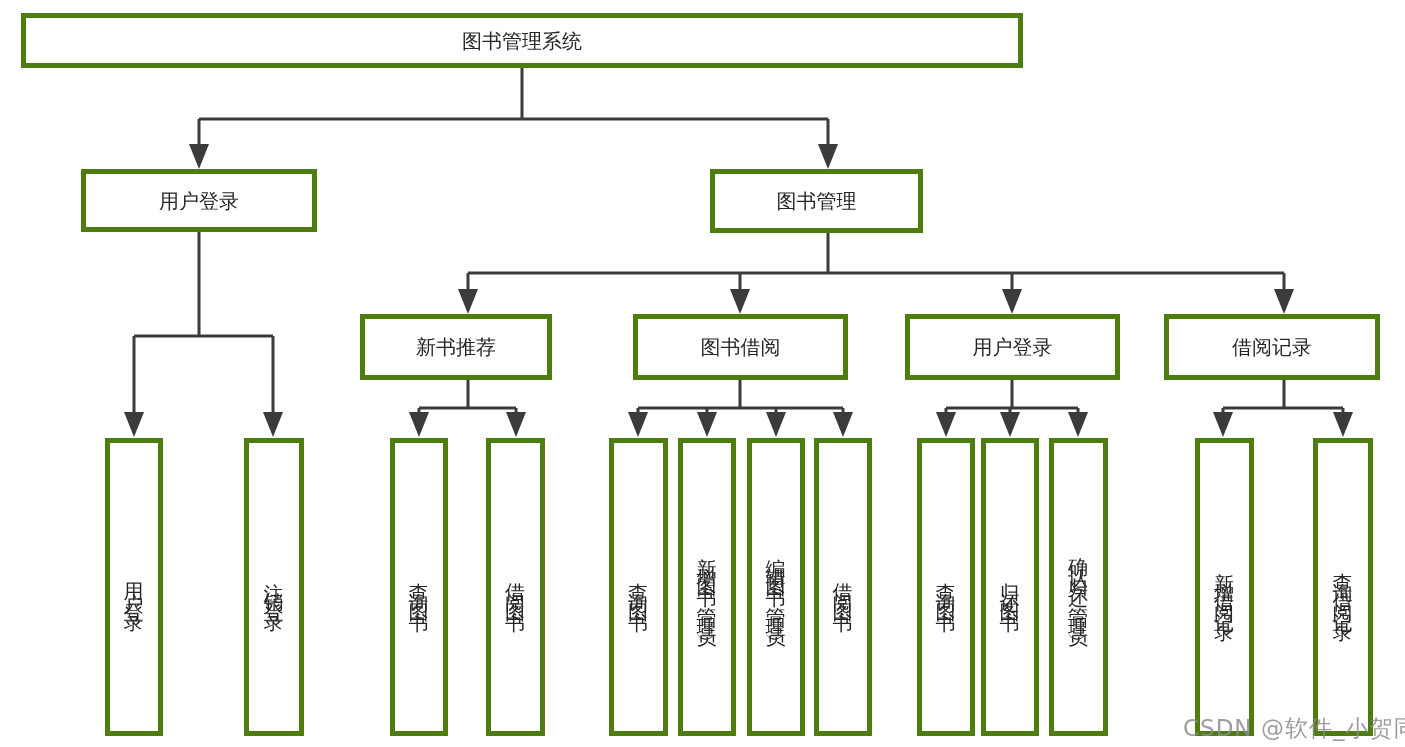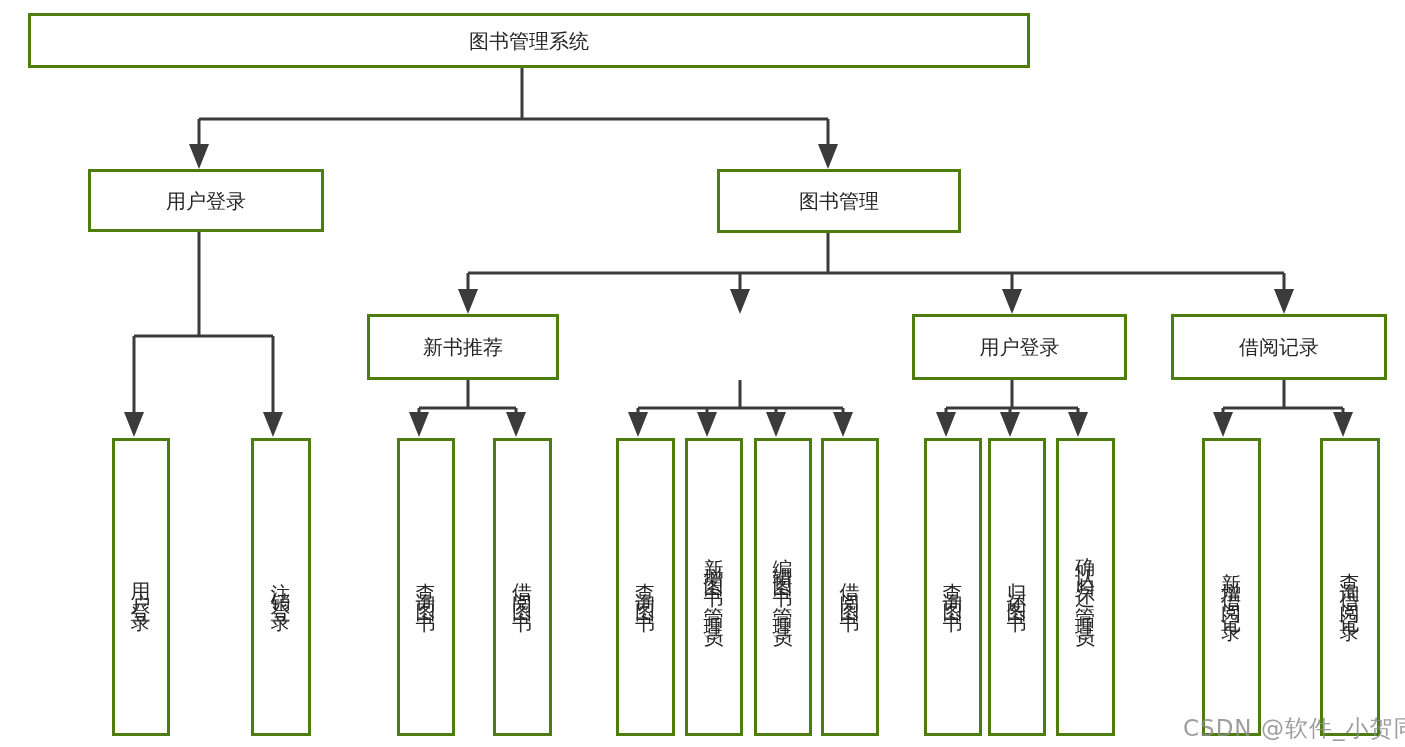--- a/index.html
+++ b/index.html
@@ -8,29 +8,28 @@
     width:1405px;height:747px;
     background:#ffffff;
     font-family:"DejaVu Sans","Liberation Sans",sans-serif;
     overflow:hidden;
   }
   #wires{position:absolute;left:0;top:0;width:1405px;height:747px;}
   .box{
     position:absolute;
     box-sizing:border-box;
     background:#ffffff;
-    border:3px solid #4d7c0f;
+    border:5px solid #4d7c0f;
     color:#262626;
     display:flex;
     align-items:center;
     justify-content:center;
     font-size:20px;
     line-height:1;
     text-align:center;
-    margin-left:7px;
   }
   .vbox span{
     writing-mode:vertical-rl;
     text-orientation:mixed;
     letter-spacing:10px;
     display:block;
   }
   #watermark{
     position:absolute;
     left:1183px;top:713px;
@@ -82,23 +81,24 @@
       <polygon points="1000,412 1020,412 1010,437"></polygon>
       <polygon points="1068,412 1088,412 1078,437"></polygon>
       <polygon points="1213,412 1233,412 1223,437"></polygon>
       <polygon points="1333,412 1353,412 1343,437"></polygon>
     </g>
   </svg>
 
   <div class="box" style="left:21px;top:13px;width:1002px;height:55px">图书管理系统</div>
 
   <div class="box" style="left:81px;top:169px;width:236px;height:63px">用户登录</div>
-  <div class="box" style="left:710px;top:169px;width:244px;height:64px">图书管理</div>
+  <div class="box" style="left:710px;top:169px;width:213px;height:64px">图书管理</div>
 
   <div class="box" style="left:360px;top:314px;width:192px;height:66px">新书推荐</div>
+  <div class="box" style="left:633px;top:314px;width:215px;height:66px">图书借阅</div>
   <div class="box" style="left:905px;top:314px;width:215px;height:66px">用户登录</div>
   <div class="box" style="left:1164px;top:314px;width:216px;height:66px">借阅记录</div>
 
   <div class="box vbox" style="left:105px;top:438px;width:58px;height:298px">
     <span>用户登录</span>
   </div>
   <div class="box vbox" style="left:244px;top:438px;width:60px;height:298px">
     <span>注销登录</span>
   </div>
 

